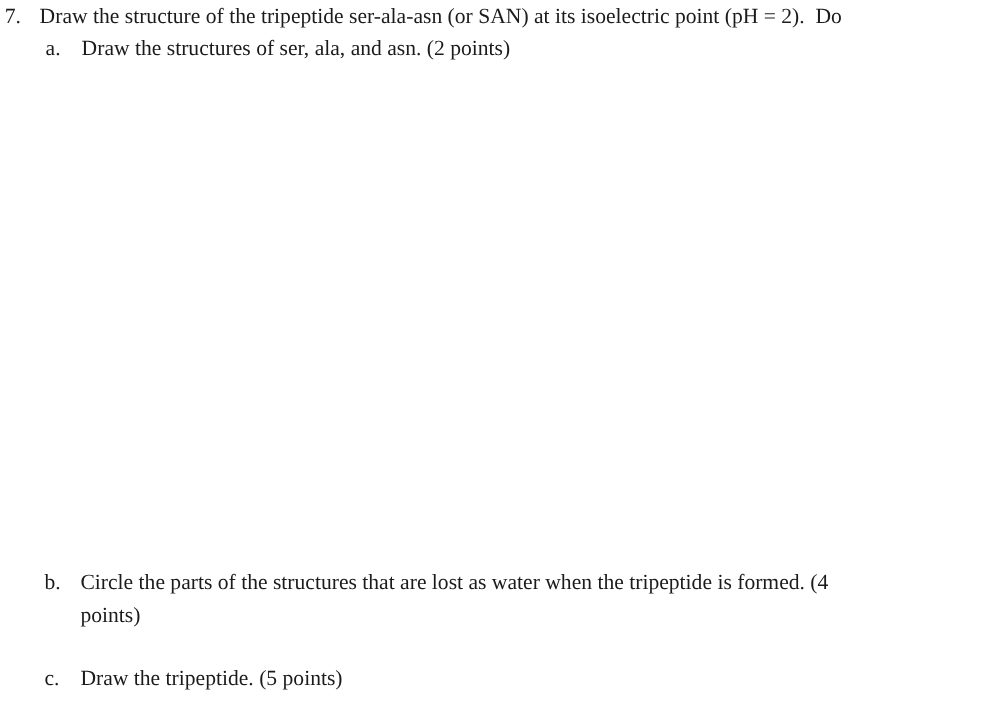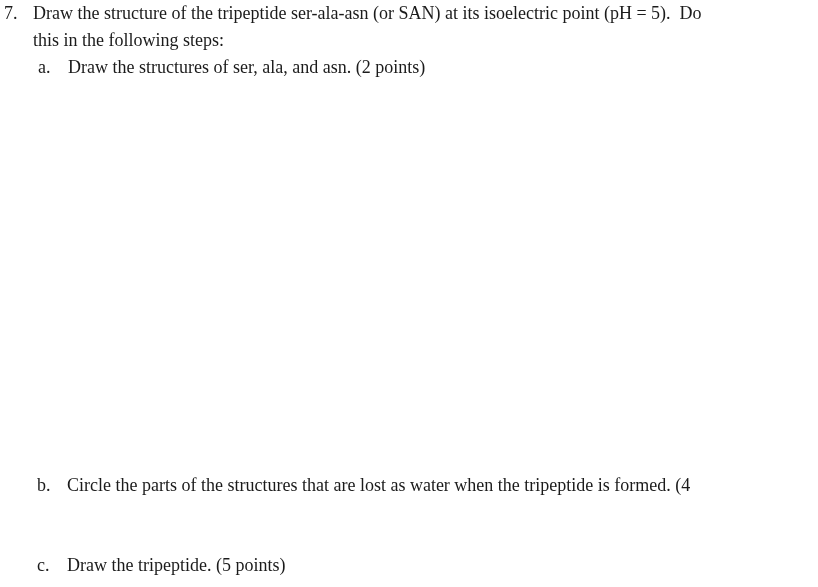--- a/index.html
+++ b/index.html
@@ -46,37 +46,37 @@
 </style>
 </head>
 <body>
 
 <div class="page">
 
   <div class="block" id="q7-block">
     <div class="row">
       <span class="num">7.</span>
       <div class="content">
-        <div class="line">Draw the structure of the tripeptide ser-ala-asn (or SAN) at its isoelectric point (pH = 5).  Do</div>
-        <div class="line">this in the following steps:</div>
+        <div class="line">Draw the structure of the tripeptide ser-ala-asn (or SAN) at its isoelectric point (pH = 2).  Do</div>
       </div>
     </div>
     <div class="row" id="part-a-row">
       <span class="part-label">a.</span>
       <div class="content">
         <div class="line">Draw the structures of ser, ala, and asn. (2 points)</div>
       </div>
     </div>
   </div>
 
   <div class="block" id="part-b-block">
     <div class="row">
       <span class="part-label">b.</span>
       <div class="content">
         <div class="line">Circle the parts of the structures that are lost as water when the tripeptide is formed. (4</div>
+        <div class="line">points)</div>
       </div>
     </div>
   </div>
 
   <div class="block" id="part-c-block">
     <div class="row">
       <span class="part-label">c.</span>
       <div class="content">
         <div class="line">Draw the tripeptide. (5 points)</div>
       </div>

